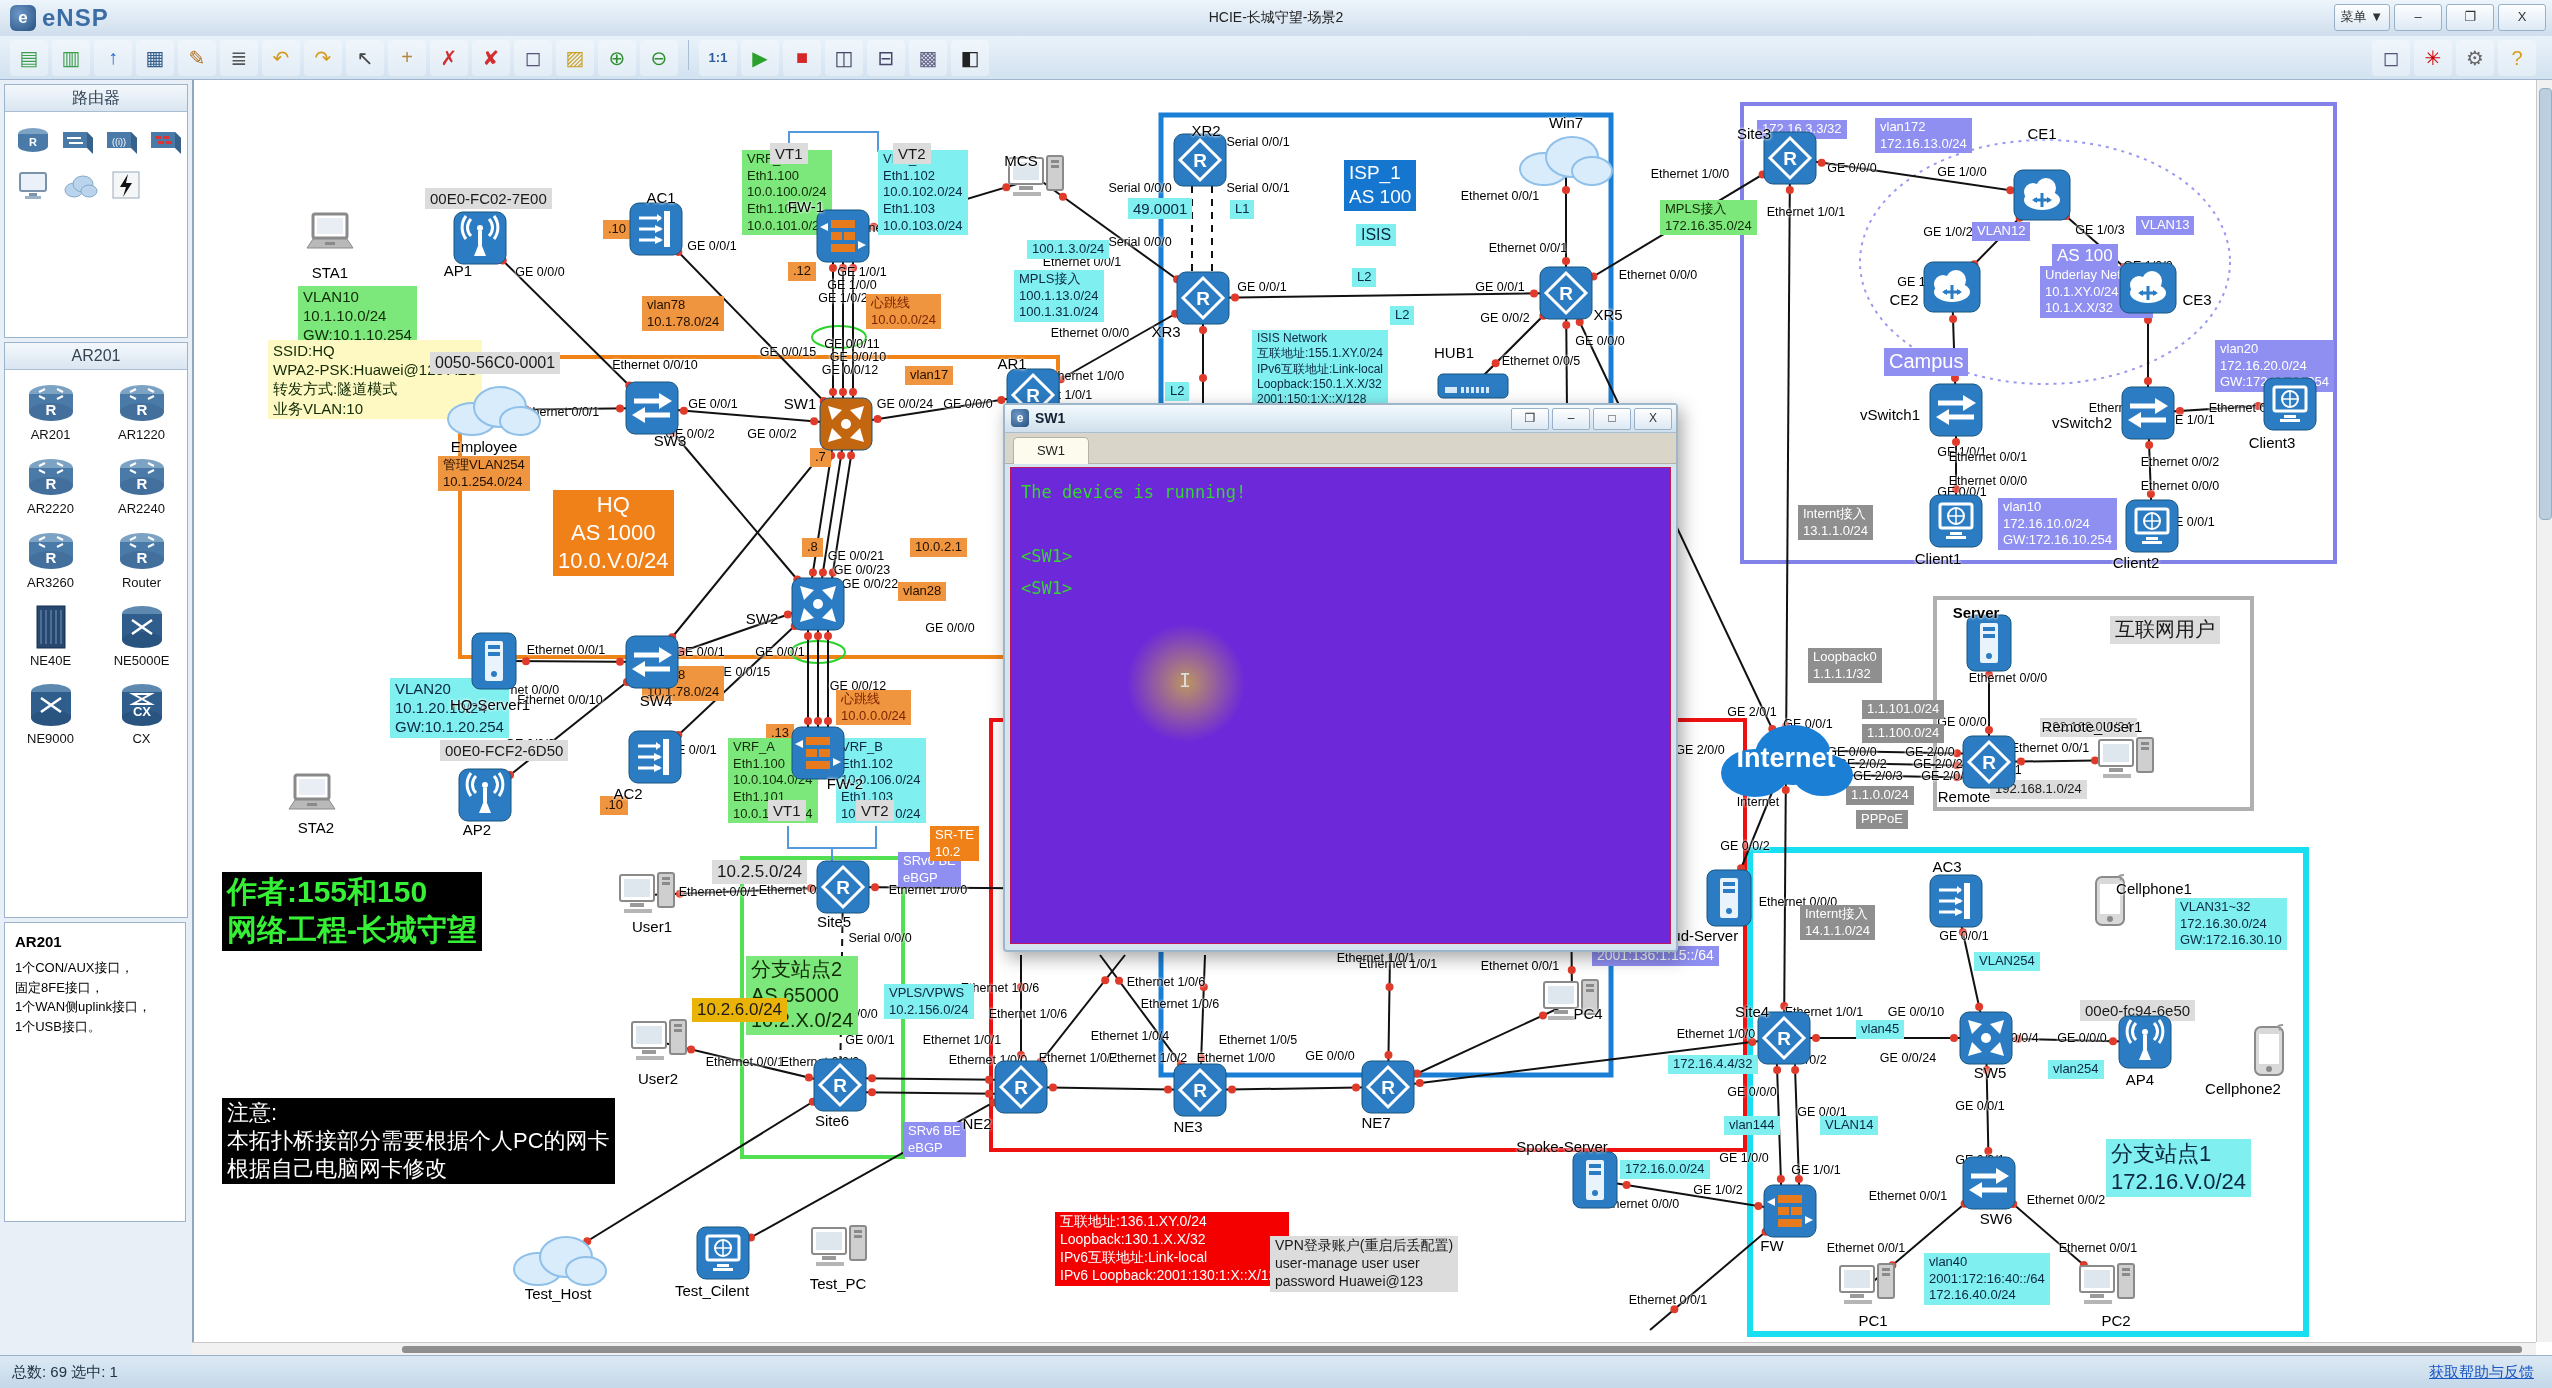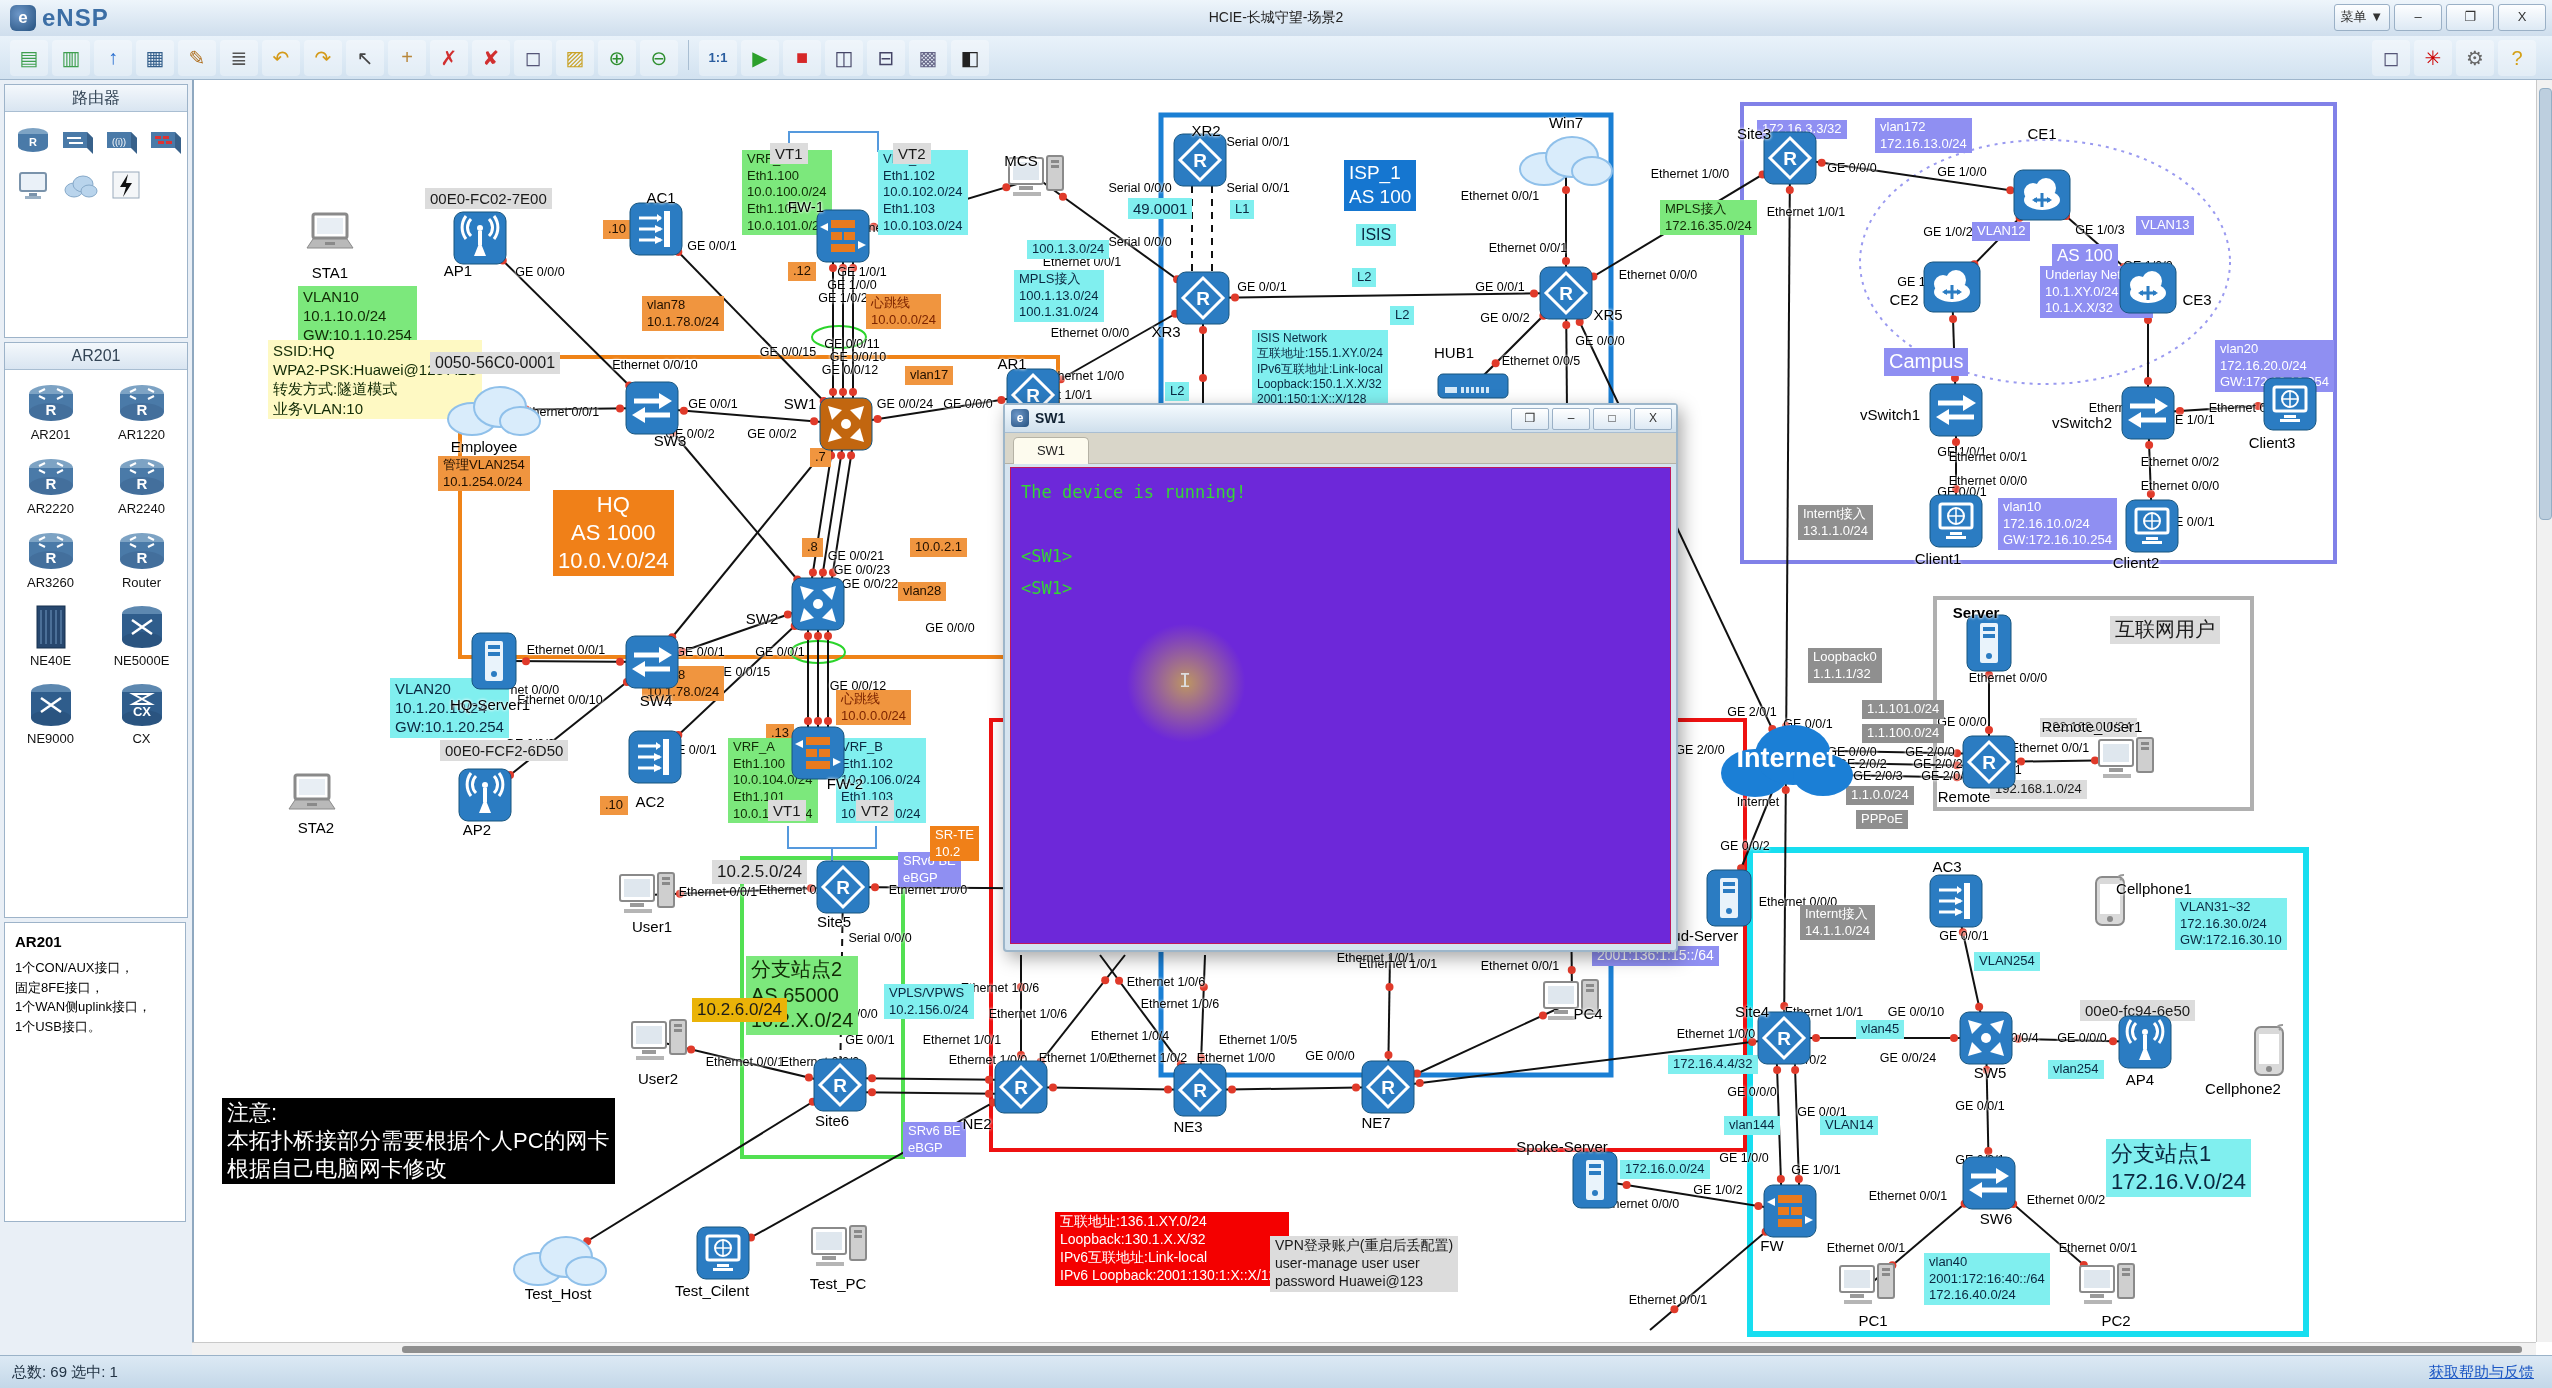--- a/index.html
+++ b/index.html
@@ -612,20 +612,24 @@
           <div>互联地址:136.1.XY.0/24</div>
           <div>Loopback:130.1.X.X/32</div>
           <div>IPv6互联地址:Link-local</div>
           <div>IPv6 Loopback:2001:130:1:X::X/128</div>
         </div>
         <div class="chip" style="left: 1270px; top: 1236px; background: rgb(220, 220, 220); color: rgb(26, 26, 26); font-size: 14px;">
           <div>VPN登录账户(重启后丢配置)</div>
           <div>user-manage user user</div>
           <div> password Huawei@123</div>
         </div>
+        <div class="chip" style="left: 222px; top: 872px; background: rgb(0, 0, 0); color: rgb(53, 240, 53); font-size: 30px; font-weight: bold;">
+          <div>作者:155和150</div>
+          <div>网络工程-长城守望</div>
+        </div>
         <div class="chip" style="left: 222px; top: 1098px; background: rgb(0, 0, 0); color: rgb(255, 255, 255); font-size: 22px;">
           <div>注意:</div>
           <div>本拓扑桥接部分需要根据个人PC的网卡</div>
           <div>根据自己电脑网卡修改</div>
         </div>
         <div class="chip" style="left: 1592px; top: 946px; background: rgb(143, 143, 242); color: rgb(255, 255, 255); font-size: 14px;">
           <div>2001:136:1:15::/64</div>
         </div>
         <div class="node" title="STA1" style="left: 301px; top: 212px;"><svg width="58" height="42">
             <rect x="12" y="2" width="34" height="24" rx="2" fill="#fff" stroke="#8a8a8a" stroke-width="3"></rect>
@@ -772,21 +776,21 @@
           </svg></div>
         <div class="nlabel" style="left: 484px; top: 446px;">Employee</div>
         <div class="node" title="AC2" style="left: 628px; top: 730px;"><svg width="54" height="54">
             <rect x="1" y="1" width="52" height="52" rx="9" fill="#2b7cc2" stroke="#17557f"></rect>
             <rect x="35" y="9" width="6" height="36" fill="#fff"></rect>
             <path d="M10 16 H32 M10 27 H32 M10 38 H32" stroke="#fff" stroke-width="3"></path>
             <polygon points="33,12 33,20 28,16" fill="#fff" transform="rotate(180 30.5 16)"></polygon>
             <polygon points="26,23 34,27 26,31" fill="#fff"></polygon>
             <polygon points="26,34 34,38 26,42" fill="#fff"></polygon>
           </svg></div>
-        <div class="nlabel" style="left: 650px; top: 793px; margin-top: 8px;">AC2</div>
+        <div class="nlabel" style="left: 628px; top: 793px;">AC2</div>
         <div class="node" title="AP2" style="left: 458px; top: 768px;"><svg width="54" height="54">
             <rect x="1" y="1" width="52" height="52" rx="9" fill="#2b7cc2" stroke="#17557f"></rect>
             <polygon points="27,30 21,45 33,45" fill="#fff"></polygon>
             <rect x="25" y="20" width="4" height="14" fill="#fff"></rect>
             <circle cx="27" cy="17" r="3" fill="#fff"></circle>
             <path d="M18 25 a12 12 0 0 1 0 -17 M36 25 a12 12 0 0 0 0 -17" stroke="#fff" stroke-width="3" fill="none"></path>
             <path d="M13 28 a19 19 0 0 1 0 -23 M41 28 a19 19 0 0 0 0 -23" stroke="#fff" stroke-width="3" fill="none"></path>
           </svg></div>
         <div class="nlabel" style="left: 477px; top: 829px;">AP2</div>
         <div class="node" title="STA2" style="left: 283px; top: 773px;"><svg width="58" height="42">

